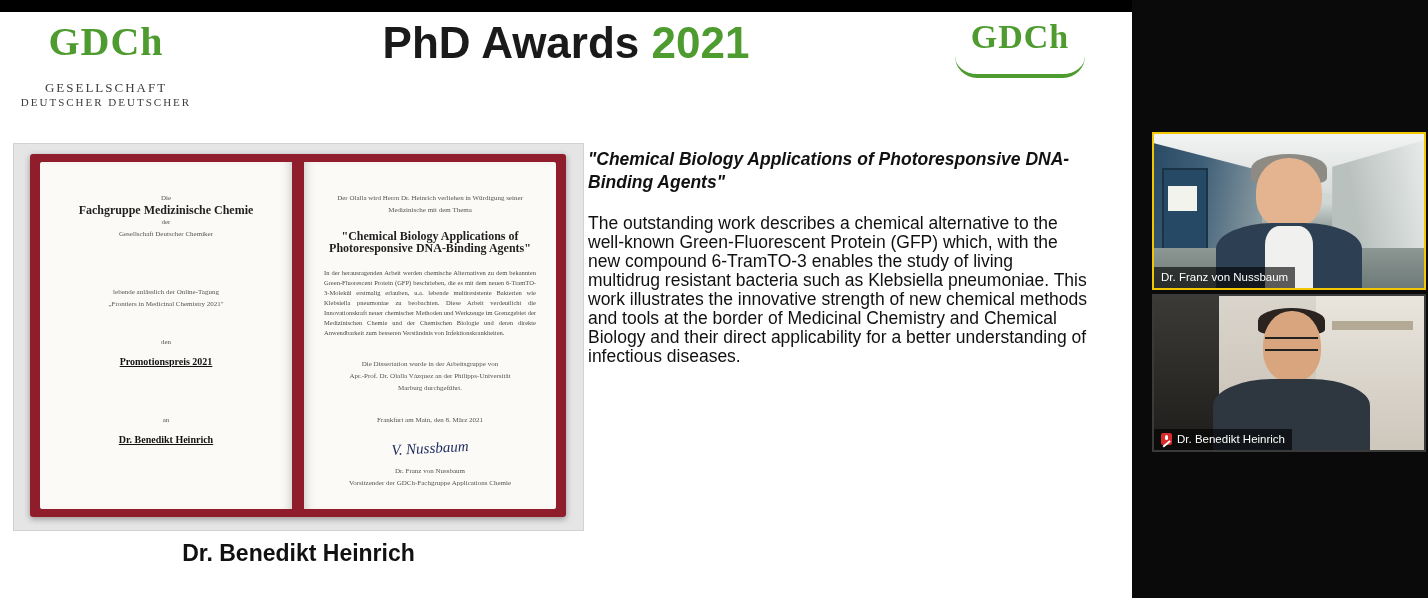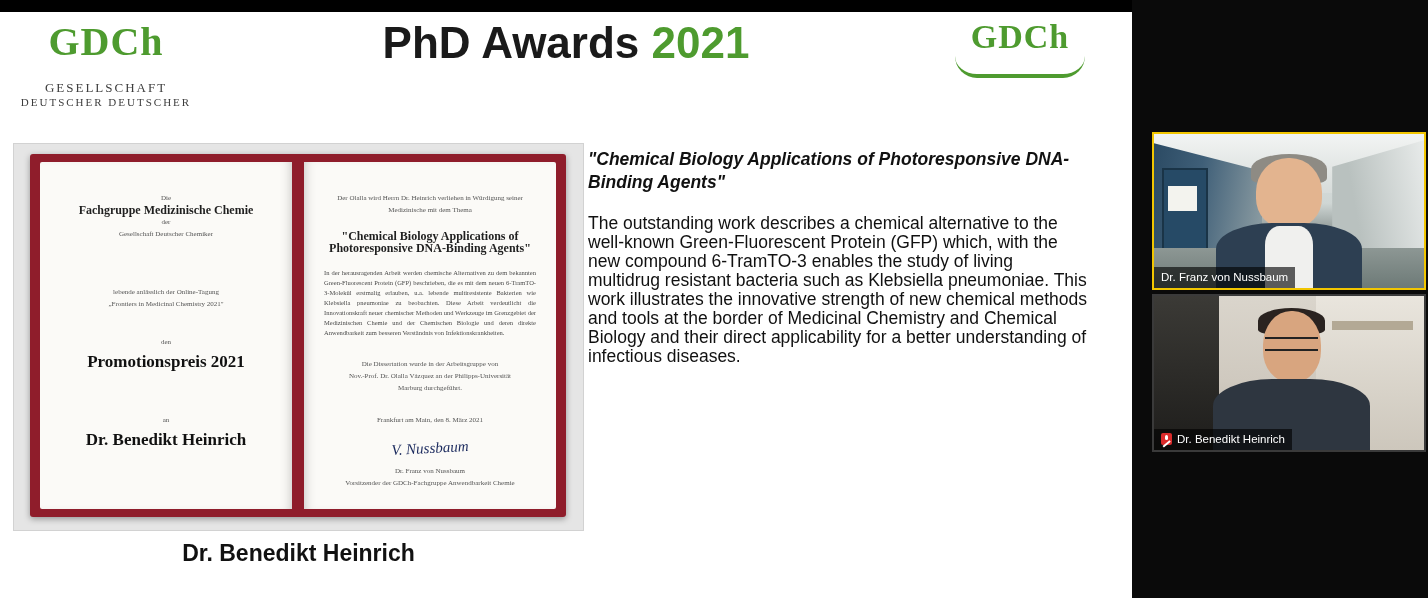--- a/index.html
+++ b/index.html
@@ -137,21 +137,21 @@
     box-shadow: inset 8px 0 12px -8px rgba(0,0,0,0.25);
   }
   .page-inner {
     padding: 16px 16px;
     text-align: center;
     color: #2a2a2a;
     font-family: "Liberation Serif", serif;
   }
   .ln { font-size: 7px; line-height: 12px; color: #555; }
   .ln.b { font-weight: bold; color: #1f1f1f; font-size: 12px; }
-  .ln.big { font-weight: bold; font-size: 17px; color: #111; }
+  .ln.big { font-weight: bold; font-size: 10px; color: #111; text-decoration: underline; }
   .sp8 { height: 8px; }
   .sp14 { height: 14px; }
   .sp20 { height: 20px; }
   .sp26 { height: 26px; }
   .just {
     font-size: 6.5px;
     line-height: 10px;
     text-align: justify;
     color: #4a4a4a;
     padding: 0 4px;
@@ -405,29 +405,29 @@
           <div class="page-inner">
             <div class="sp14"></div>
             <div class="ln">Der Olalla wird Herrn Dr. Heinrich verliehen in Würdigung seiner</div>
             <div class="ln">Medizinische mit dem Thema</div>
             <div class="sp14"></div>
             <div class="ln b">"Chemical Biology Applications of Photoresponsive DNA-Binding Agents"</div>
             <div class="sp14"></div>
             <div class="just">In der herausragenden Arbeit werden chemische Alternativen zu dem bekannten Green-Fluorescent Protein (GFP) beschrieben, die es mit dem neuen 6-TramTO-3-Molekül erstmalig erlauben, u.a. lebende multiresistente Bakterien wie Klebsiella pneumoniae zu beobachten. Diese Arbeit verdeutlicht die Innovationskraft neuer chemischer Methoden und Werkzeuge im Grenzgebiet der Medizinischen Chemie und der Chemischen Biologie und deren direkte Anwendbarkeit zum besseren Verständnis von Infektionskrankheiten.</div>
             <div class="sp20"></div>
             <div class="ln">Die Dissertation wurde in der Arbeitsgruppe von</div>
-            <div class="ln">Nov.-Prof. Dr. Olalla Vázquez an der Philipps-Universität</div>
+            <div class="ln">Apr.-Prof. Dr. Olalla Vázquez an der Philipps-Universität</div>
             <div class="ln">Marburg durchgeführt.</div>
             <div class="sp20"></div>
             <div class="ln">Frankfurt am Main, den 8. März 2021</div>
             <div class="sp14"></div>
             <div class="sig">V. Nussbaum</div>
             <div class="sp8"></div>
             <div class="ln">Dr. Franz von Nussbaum</div>
-            <div class="ln">Vorsitzender der GDCh-Fachgruppe Anwendbarkeit Chemie</div>
+            <div class="ln">Vorsitzender der GDCh-Fachgruppe Applications Chemie</div>
           </div>
         </div>
 
       </div>
     </div>
 
     <div class="caption">Dr. Benedikt Heinrich</div>
 
     <div class="textcol">
       <div class="quote">"Chemical Biology Applications of Photoresponsive DNA-Binding Agents"</div>

